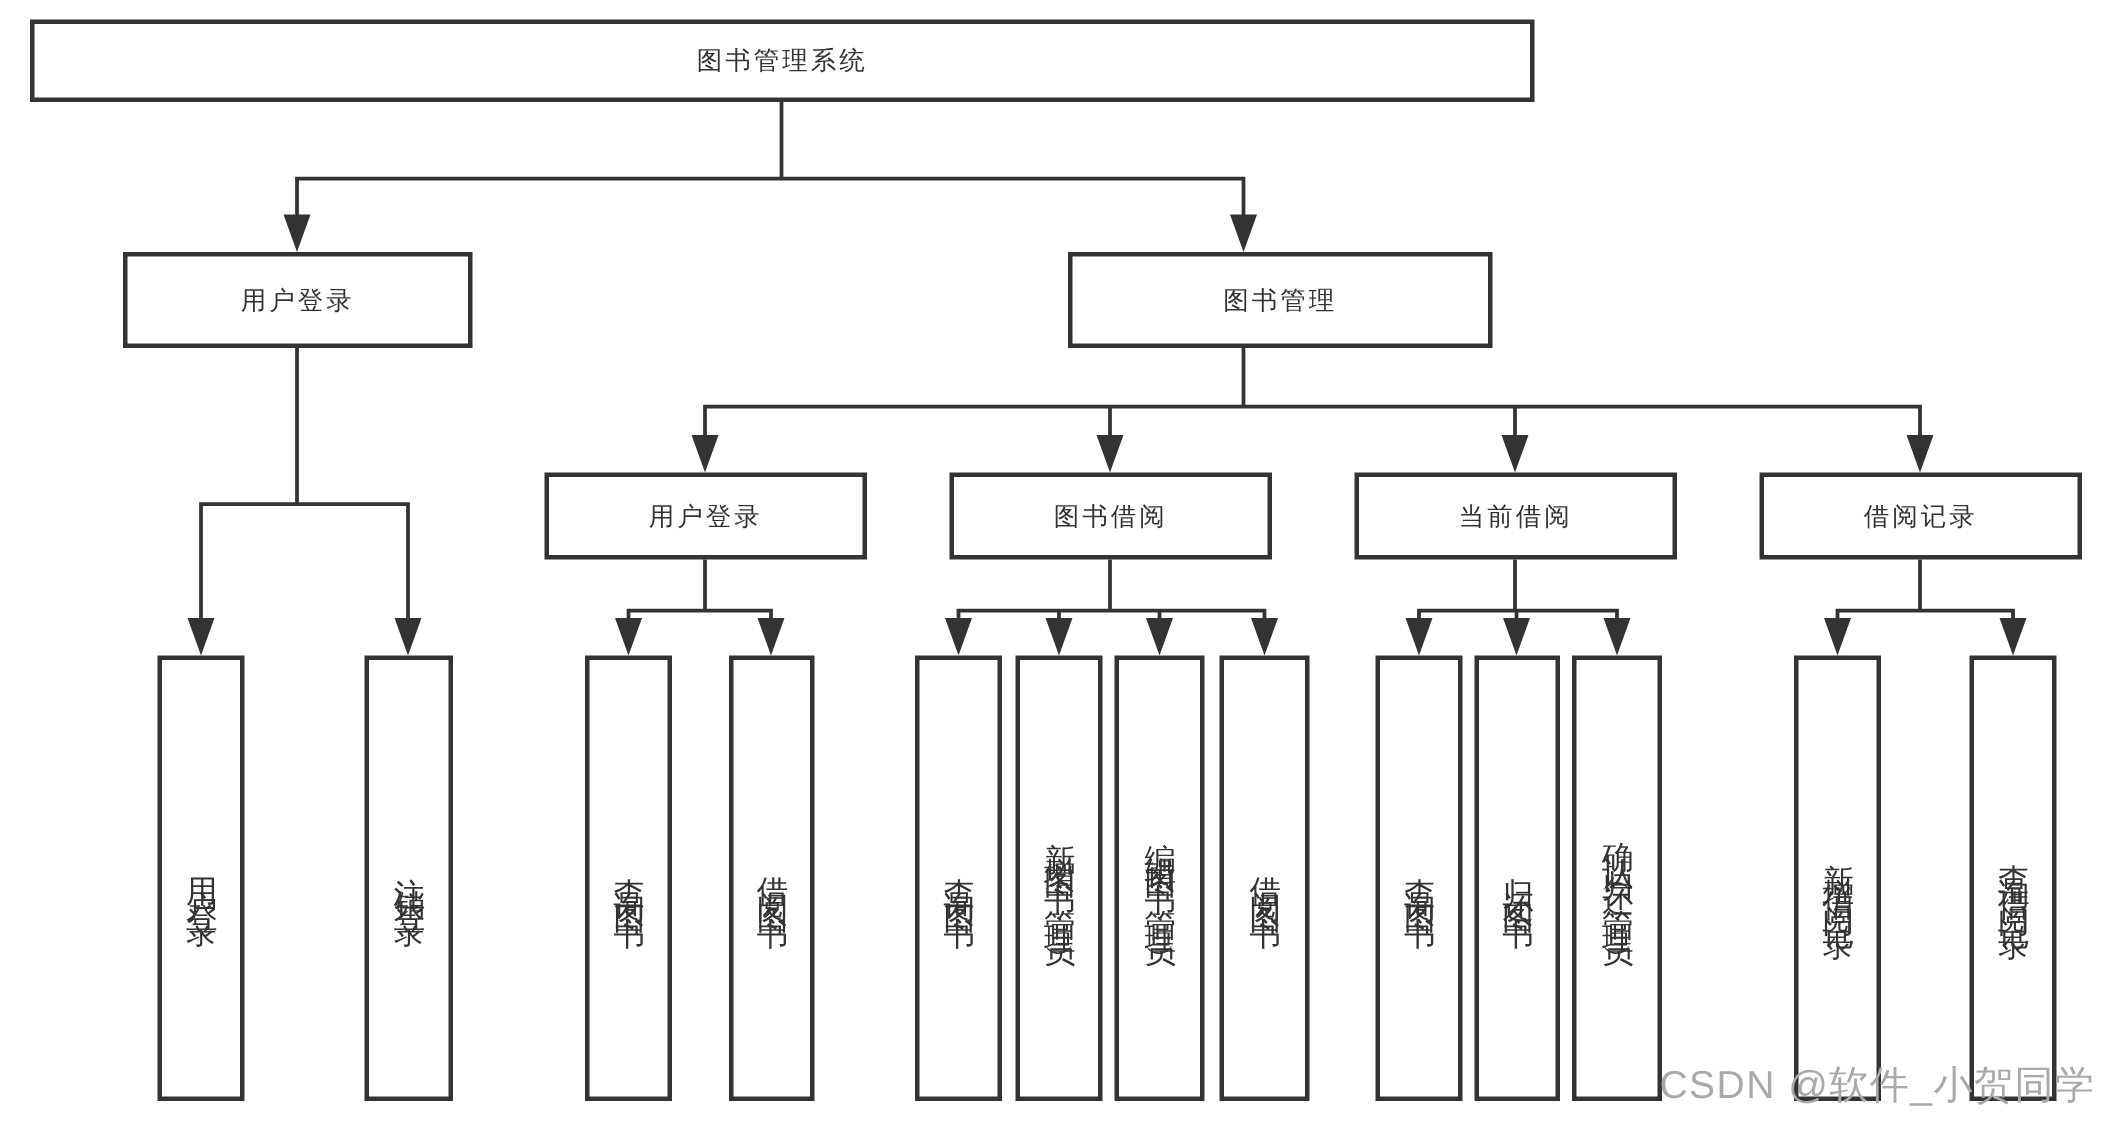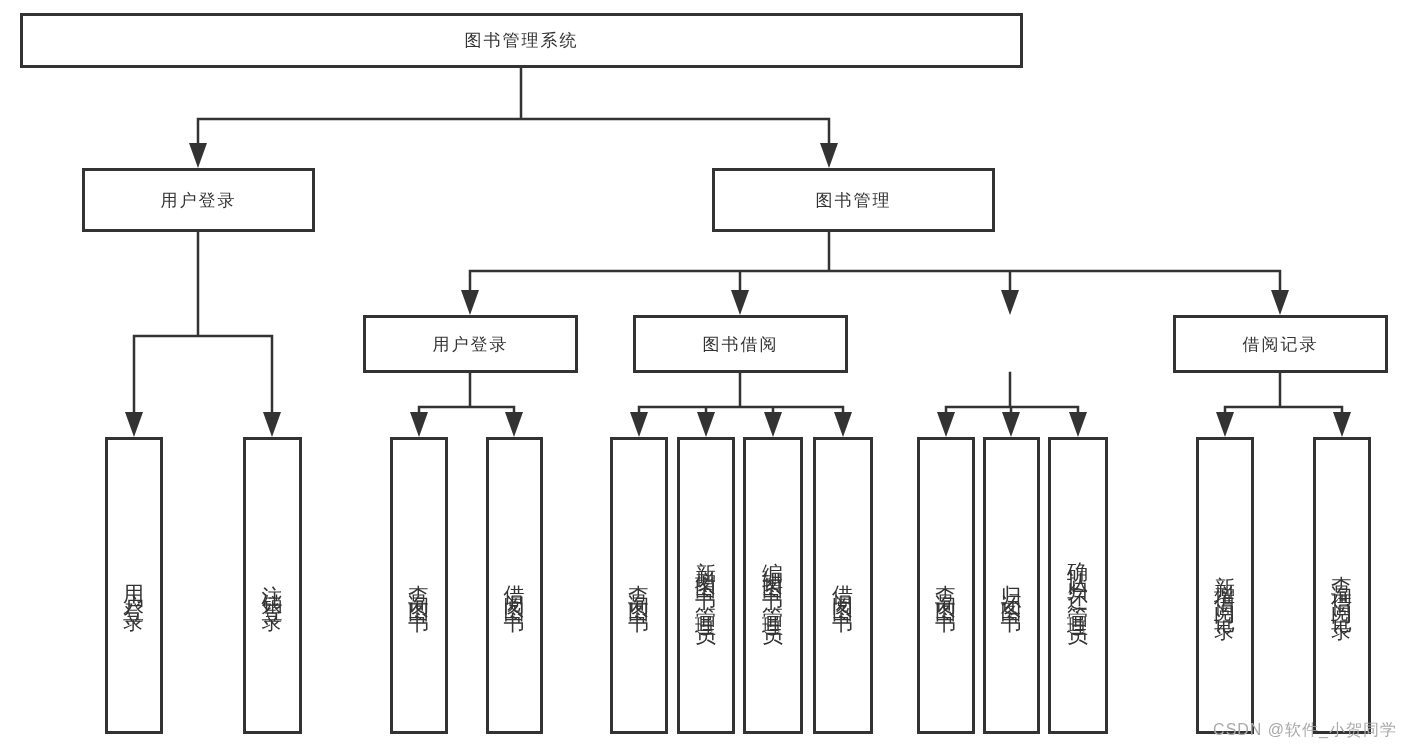--- a/index.html
+++ b/index.html
@@ -45,21 +45,21 @@
     font-size: 21px;
     letter-spacing: 9px;
     line-height: 1;
     color: #333333;
     white-space: nowrap;
   }
   #watermark {
     position: absolute;
     right: 8px;
     bottom: 6px;
-    font-size: 16px;
+    font-size: 26px;
     color: #a9a9a9;
     letter-spacing: 1px;
   }
 </style>
 </head>
 <body>
 
 <div id="canvas">
 
   <svg id="connectors" viewBox="0 0 1405 747" xmlns="http://www.w3.org/2000/svg">
@@ -105,20 +105,23 @@
   <div class="node" style="left:712px; top:168px; width:283px; height:64px;">
     <span>图书管理</span>
   </div>
 
   <div class="node" style="left:363px; top:315px; width:215px; height:58px;">
     <span>用户登录</span>
   </div>
   <div class="node" style="left:633px; top:315px; width:215px; height:58px;">
     <span>图书借阅</span>
   </div>
+  <div class="node" style="left:903px; top:315px; width:215px; height:58px;">
+    <span>当前借阅</span>
+  </div>
   <div class="node" style="left:1173px; top:315px; width:215px; height:58px;">
     <span>借阅记录</span>
   </div>
 
   <div class="leaf" style="left:105px; top:437px; width:58px; height:297px;">
     <span class="vtext">用户登录</span>
   </div>
   <div class="leaf" style="left:243px; top:437px; width:59px; height:297px;">
     <span class="vtext">注销登录</span>
   </div>

